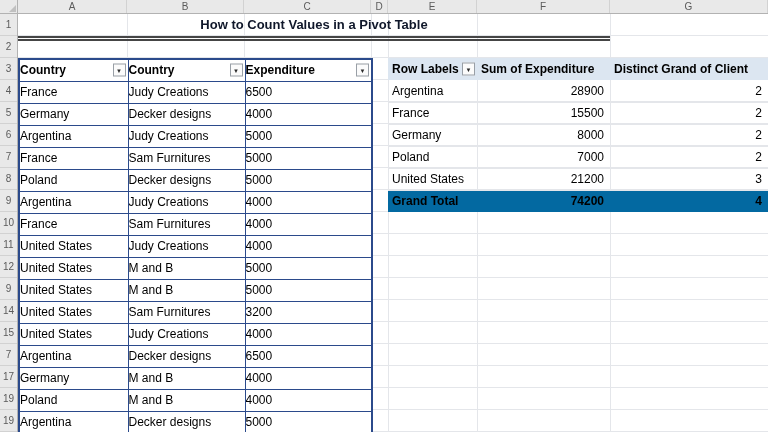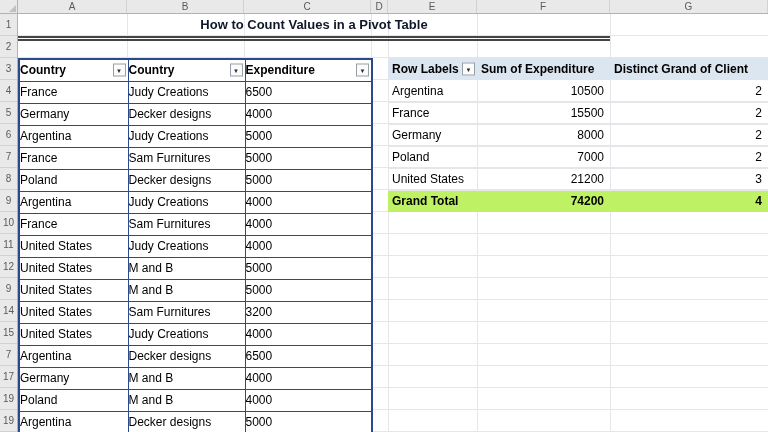--- a/index.html
+++ b/index.html
@@ -39,21 +39,21 @@
   .dtable{position:absolute;left:18px;top:58px;z-index:3;background:#fff;border:2px solid #2b4a8b}
   .dtable td{border:1px solid #2b4a8b;height:22px;font-size:12px;color:#000;
     position:relative}
   .dtable tr.hd td{font-weight:bold}
 
   
   .pivot{position:absolute;left:388px;top:58px;z-index:3}
   .pivot td{height:22px;font-size:12px;color:#000;position:relative}
   .pivot tr.ph td{background:#dce6f1;font-weight:bold}
   .pivot tr.pr td{background:transparent;border-bottom:1px solid #e4e6ea}
-  .pivot tr.gt td{background:#bef264;font-weight:bold}
+  .pivot tr.gt td{background:#0369a1;font-weight:bold}
   .pivot td.l{text-align:left;padding-left:4px}
   .pivot td.r{text-align:right;padding-right:6px}
 
   
   .fbtn{position:absolute;right:2px;top:50%;transform:translateY(-50%);width:13px;height:13px;
     background:#fbfbfb;border:1px solid #999fa6;display:flex;align-items:center;
     justify-content:center;z-index:2;cursor:pointer}
   .fbtn .arr{font-size:6px;color:#2b2b2b;line-height:1;font-weight:normal}
 </style>
 </head>
@@ -220,21 +220,21 @@
     <tbody>
         <tr class="ph">
       <td class="l"><span>Row Labels</span><span class="fbtn">
               <span class="arr">▼</span>
             </span></td>
       <td class="l">Sum of Expenditure</td>
       <td class="l">Distinct Grand of Client</td>
     </tr>
     <tr class="pr">
           <td class="l">Argentina</td>
-          <td class="r">10500</td>
+          <td class="r">28900</td>
           <td class="r">2</td>
         </tr>
     <tr class="pr">
           <td class="l">France</td>
           <td class="r">15500</td>
           <td class="r">2</td>
         </tr>
     <tr class="pr">
           <td class="l">Germany</td>
           <td class="r">8000</td>

